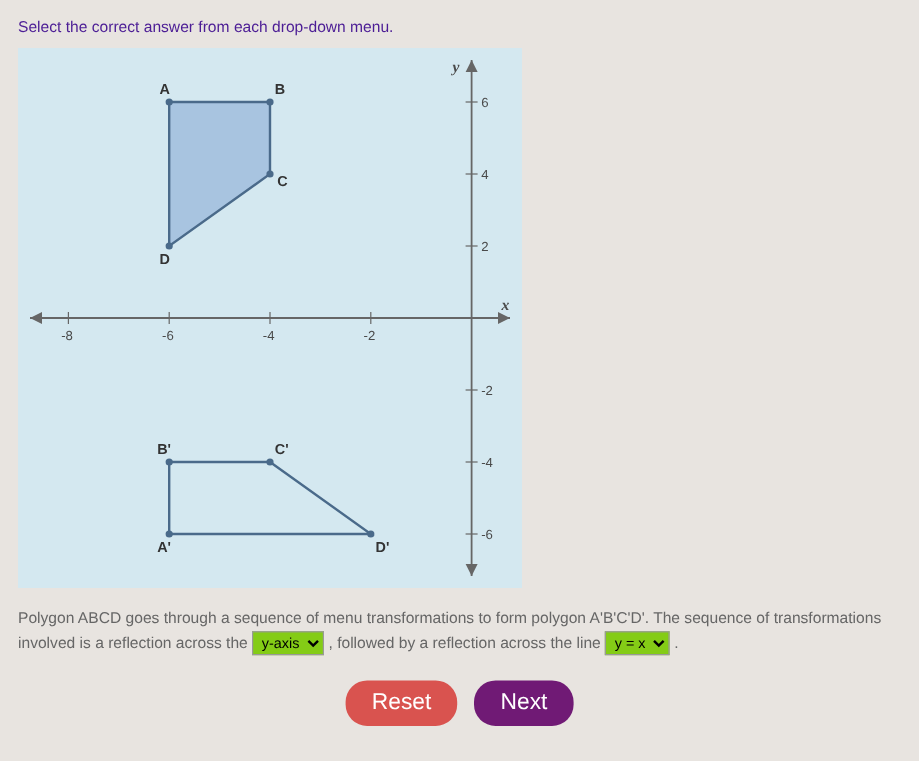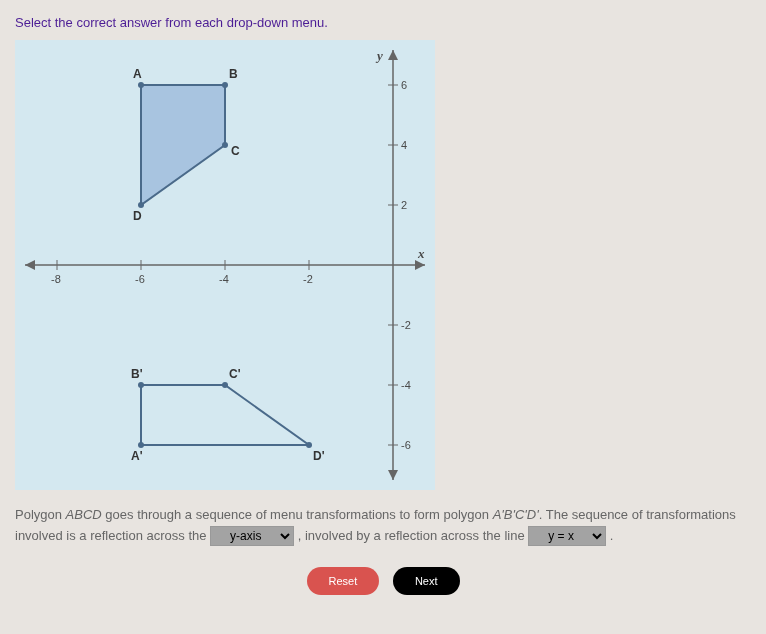--- a/index.html
+++ b/index.html
@@ -1,25 +1,25 @@
 <!DOCTYPE html>
 <html><head>
   <meta charset="utf-8">
   <style>
     * { box-sizing: border-box; margin: 0; padding: 0; }
     body { font-family: Arial, sans-serif; background: #e8e4e0; padding: 15px; font-size: 13px; color: #555; }
     .instruction { font-size: 13px; color: #4c1d95; margin-bottom: 10px; }
     .graph-container { background: #d4e8f0; width: 420px; height: 450px; position: relative; margin-bottom: 15px; }
     .question-text { font-size: 13px; color: #666; line-height: 1.6; margin-bottom: 20px; }
-    .question-text select { font-size: 12px; padding: 1px 15px; border: 1px solid #999; background: #a3a3a3; }
-    .italic { font-style: italic; }
+    .question-text select { font-size: 12px; padding: 1px 3px; border: 1px solid #999; background: #84cc16; }
+    .italic { }
     .buttons { text-align: center; margin-top: 10px; }
-    .btn { display: inline-block; padding: 8px 22px; border-radius: 18px; font-size: 11px; color: #fff; border: none; cursor: pointer; margin: 0 5px; }
+    .btn { display: inline-block; padding: 8px 22px; border-radius: 18px; font-size: 19px; color: #fff; border: none; cursor: pointer; margin: 0 5px; }
     .btn-reset { background: #d9534f; }
-    .btn-next { background: #000000; }
+    .btn-next { background: #701a75; }
     
     svg { width: 100%; height: 100%; }
     .axis { stroke: #666; stroke-width: 1.5; }
     .tick { stroke: #666; stroke-width: 1; }
     .tick-label { font-size: 11px; fill: #4a4a4a; font-family: Arial; }
     .axis-label { font-size: 13px; fill: #4a4a4a; font-style: italic; font-family: 'Times New Roman', serif; font-weight: bold;}
     .poly1 { fill: #a8c4e0; stroke: #4a6a8a; stroke-width: 2; }
     .poly2 { fill: none; stroke: #4a6a8a; stroke-width: 2; }
     .vertex { fill: #4a6a8a; }
     .vlabel { font-size: 12px; fill: #333; font-family: Arial; font-weight: bold;}
@@ -81,20 +81,20 @@
       <text class="vlabel" x="116" y="338">B'</text>
     <circle class="vertex" cx="210" cy="345" r="3"></circle>
       <text class="vlabel" x="214" y="338">C'</text>
     <circle class="vertex" cx="294" cy="405" r="3"></circle>
       <text class="vlabel" x="298" y="420">D'</text>
   </svg>
 </div>
 
 <div class="question-text">
   <span>Polygon </span><span class="italic">ABCD</span><span> goes through a sequence of menu transformations to form polygon </span><span class="italic">A'B'C'D'</span><span>. The sequence of transformations involved is a reflection across the </span>
-  <select><option>y-axis</option></select><span> , involved by a reflection across the line </span>
+  <select><option>y-axis</option></select><span> , followed by a reflection across the line </span>
   <select><option>y = x</option></select><span> .</span>
 </div>
 
 <div class="buttons">
   <button class="btn btn-reset">Reset</button>
   <button class="btn btn-next">Next</button>
 </div>
 
 </body></html>

